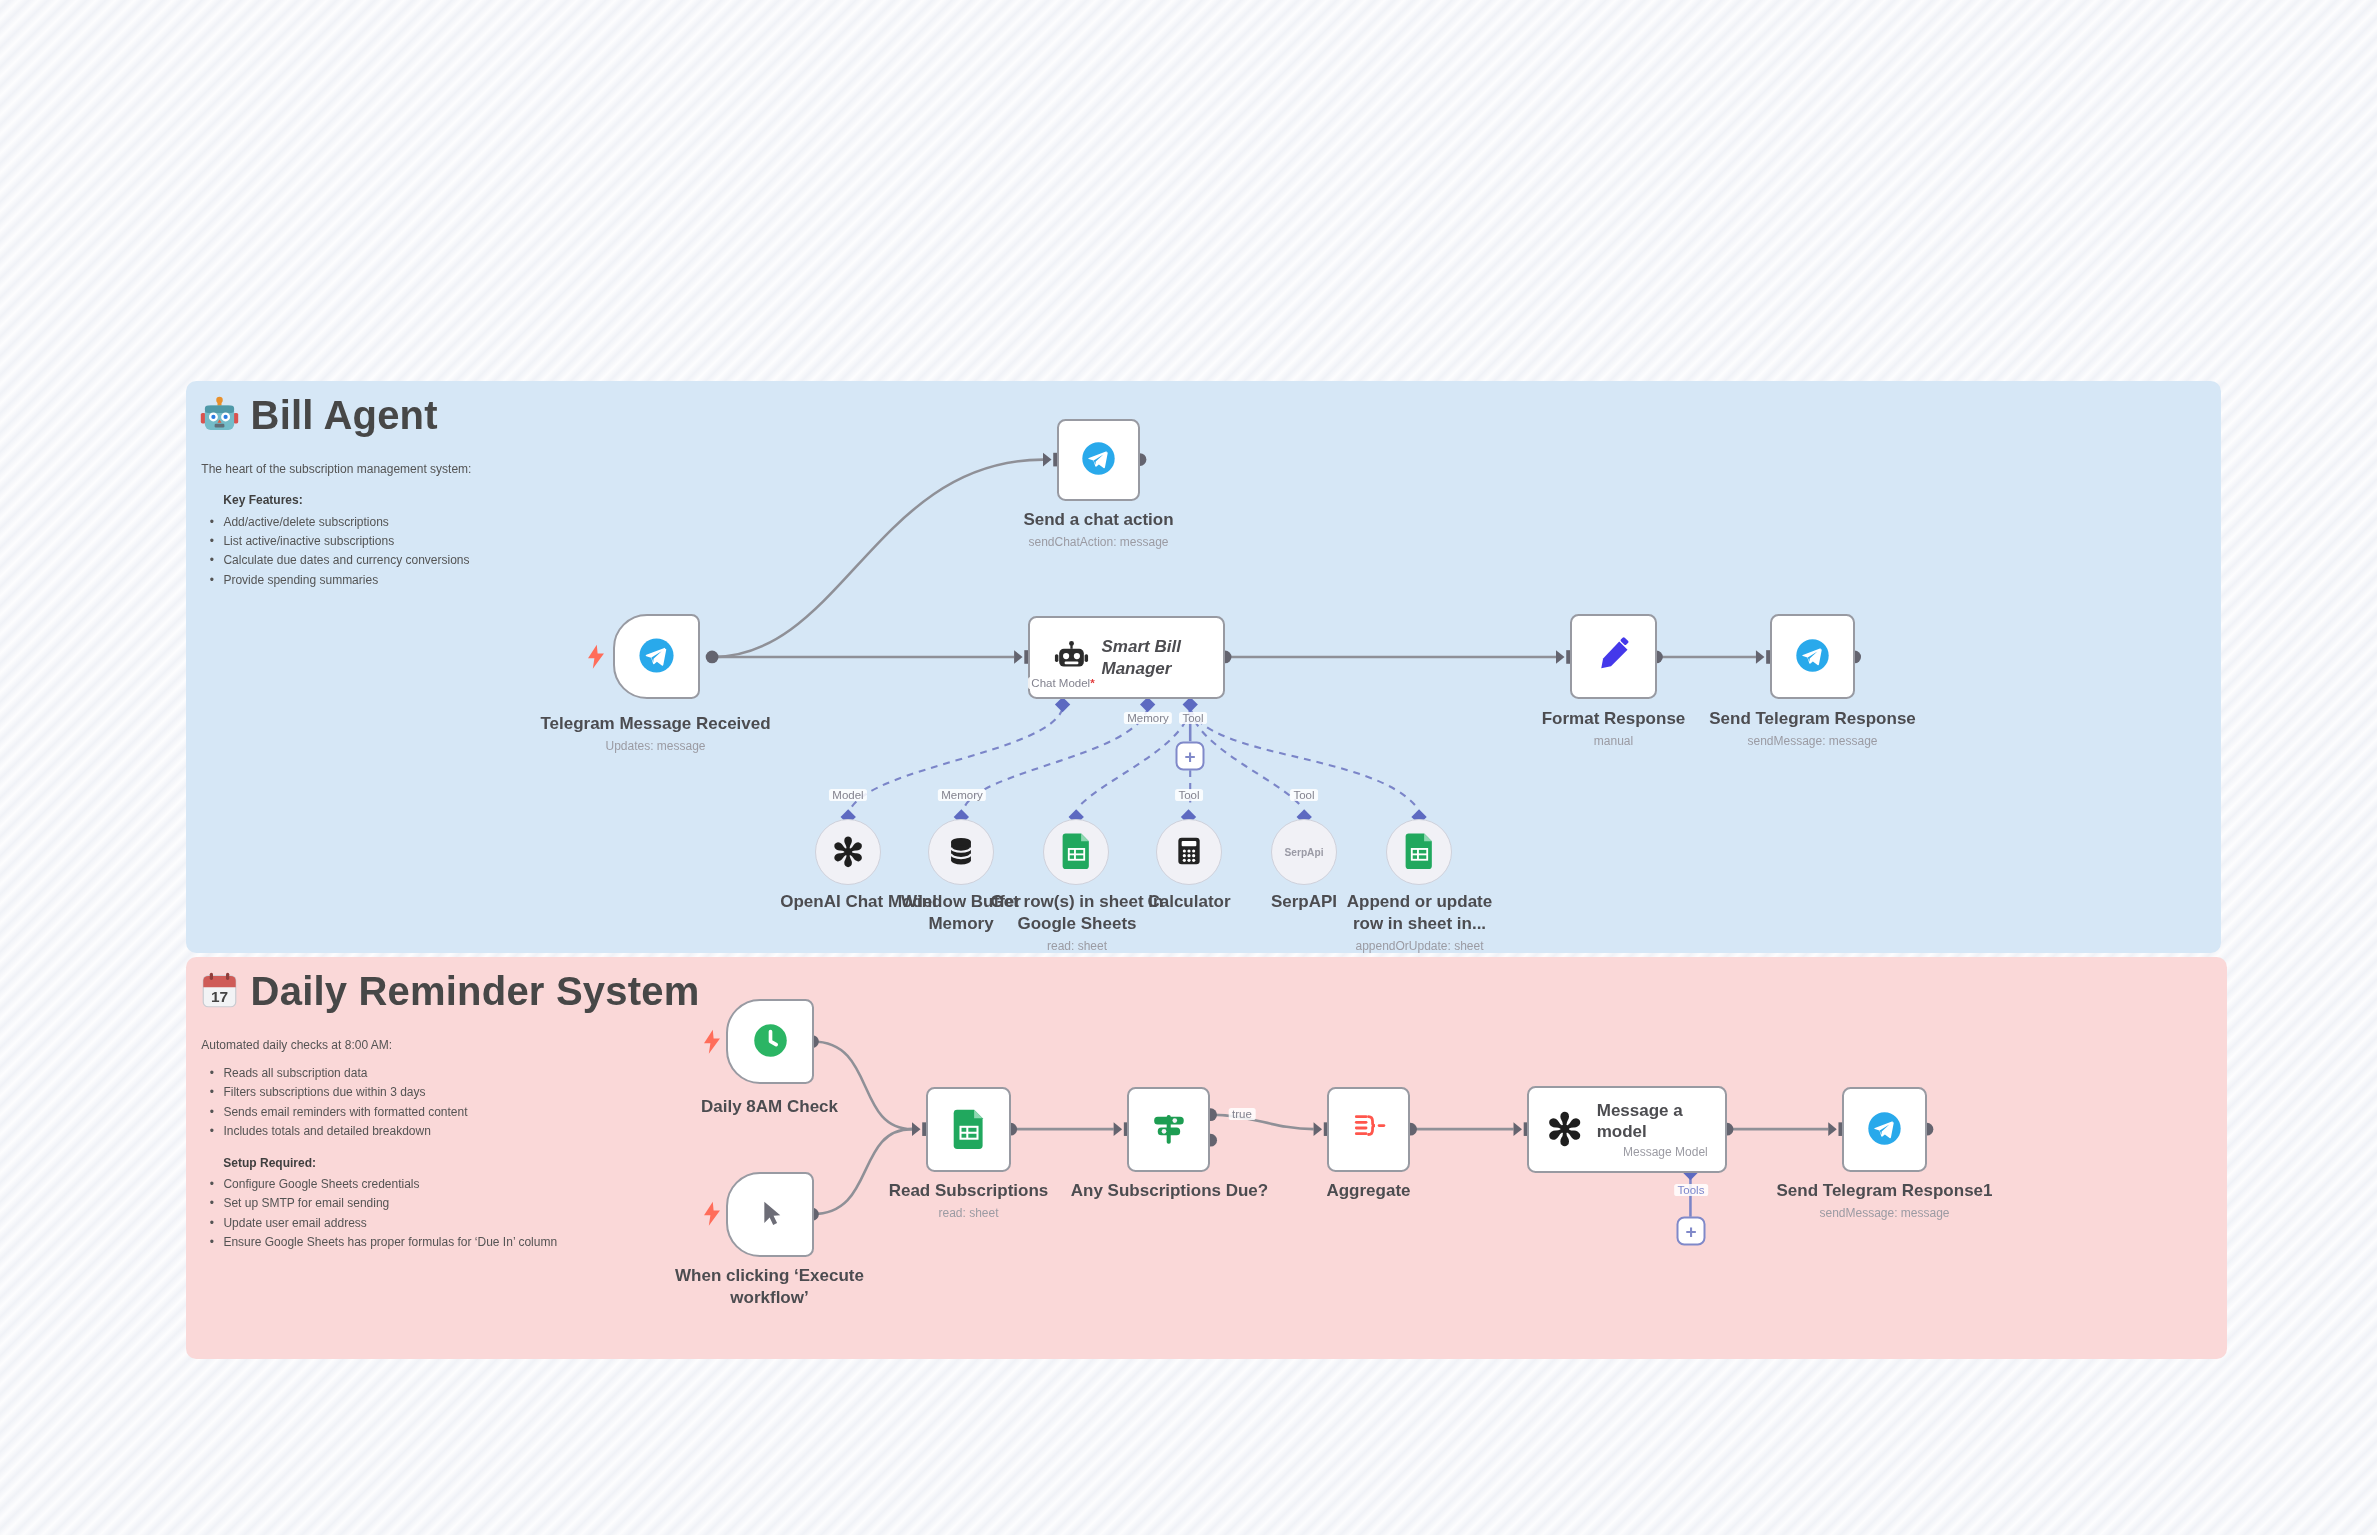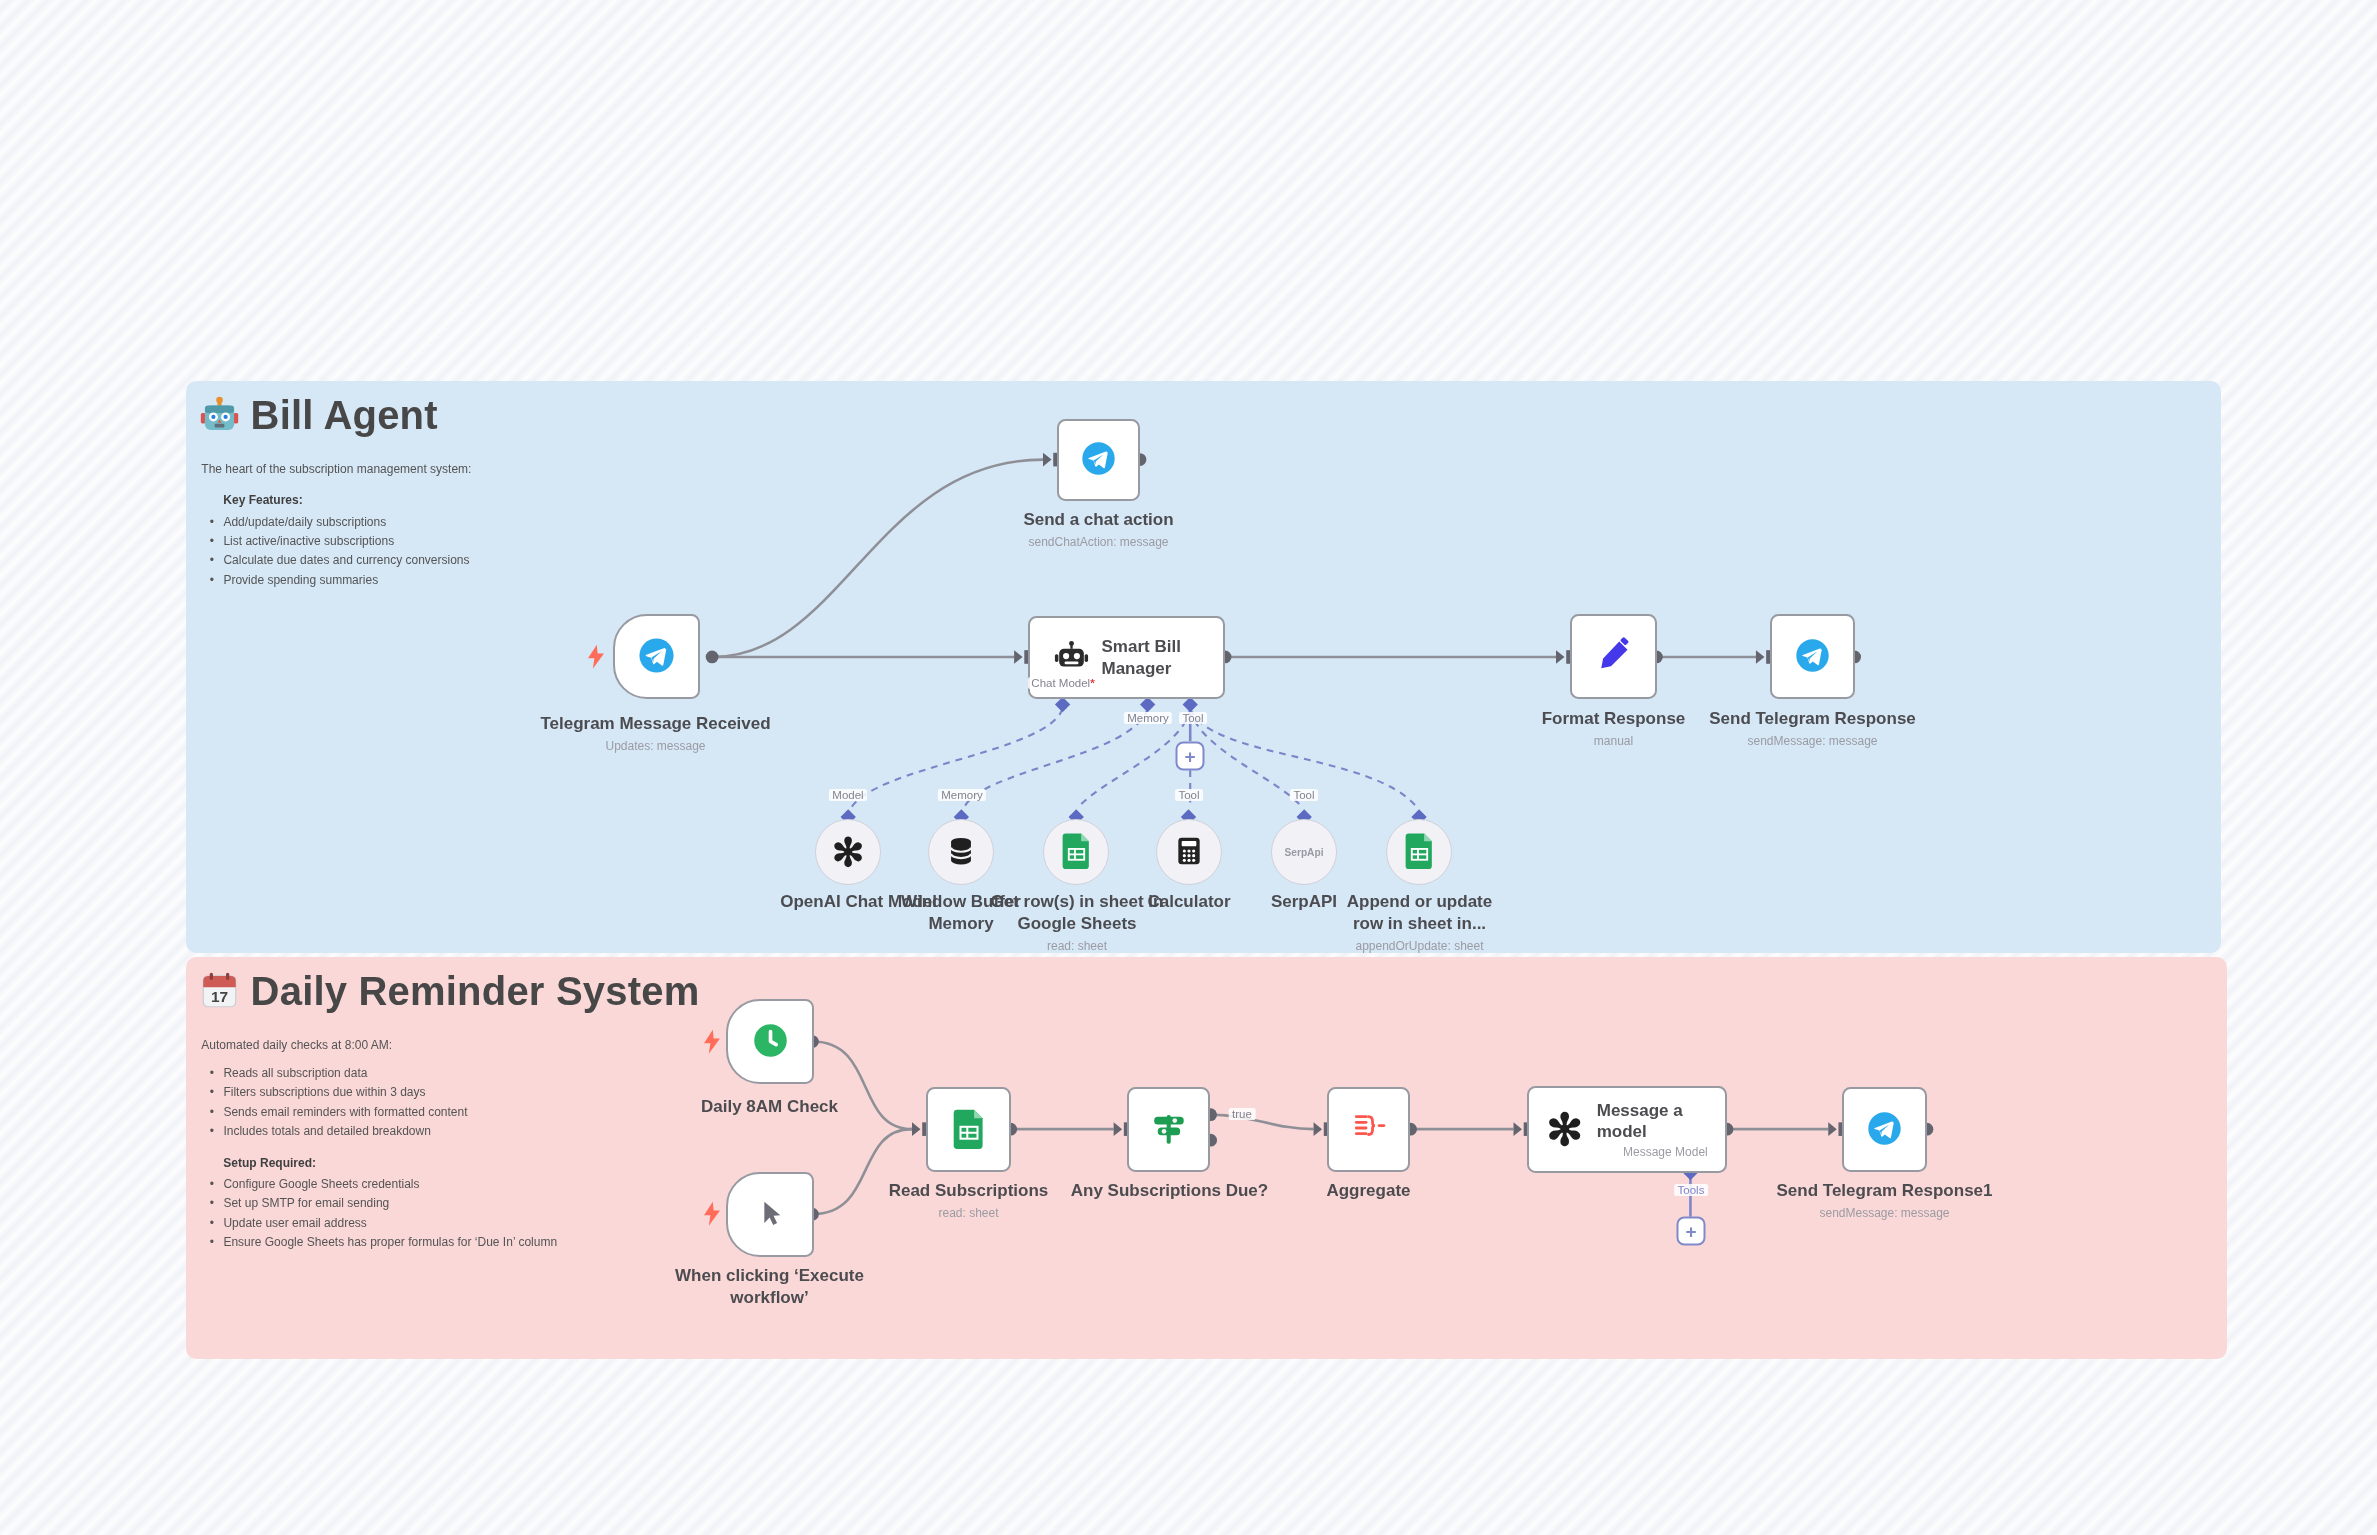--- a/index.html
+++ b/index.html
@@ -60,21 +60,21 @@
           <polygon points="24,30 21.5,34 26.5,34" fill="#e05a3a"></polygon>
           <rect x="18" y="35.5" width="12" height="4.5" rx="1.5" fill="#5e6f79"></rect>
         </svg>
       </span>
       <span class="sticky-title">Bill Agent</span>
     </div>
     <div class="sticky-body">
       <p>The heart of the subscription management system:</p>
       <div class="subhead">Key Features:</div>
       <ul>
-        <li>Add/update/daily subscriptions</li>
+        <li>Add/active/delete subscriptions</li>
         <li>List active/inactive subscriptions</li>
         <li>Calculate due dates and currency conversions</li>
         <li>Provide spending summaries</li>
       </ul>
     </div>
   </div>
 
   <div class="sticky" style="left:186px;top:957px;width:2041px;height:402px;background:#fad8d8;">
     <div class="sticky-head">
       <span>
@@ -233,21 +233,21 @@
           <circle cx="24" cy="24" r="21" fill="#29a9eb"></circle>
       <path d="M34.5 14.5 L11.5 23.2 q-2 .8 0 1.6 l5.9 1.85 2.3 7.2 q.5 1.4 1.6.5 l3.2-2.6 6.1 4.5 q1.4.9 1.8-.9 l3.5-18 q.4-2.1-1.4-1.35 Z M17.8 26.5 l12.5-7.8 -9.9 9.3 -.4 4.2 Z" fill="#fff"></path>
         </svg>
     </span>
   </div>
   <div class="nl" style="left:971px;top:509px;width:255px;">
     <div class="t">Send a chat action</div>
     <div class="s">sendChatAction: message</div>
   </div>
 
-  <div class="node" style="left:1028px;top:616px;width:197px;height:83px;gap:12px;">
+  <div class="node" style="left:1028px;top:616px;width:197px;height:83px;gap:12px;font-style:italic;">
     <span>
       <svg width="37" height="37" viewBox="0 0 48 48">
         <circle cx="24" cy="7" r="3.2" fill="#2b2b2b"></circle>
           <rect x="22.5" y="9" width="3" height="5" fill="#2b2b2b"></rect>
         <rect x="8" y="14" width="32" height="23" rx="6" fill="#2b2b2b"></rect>
         <rect x="2.5" y="21" width="4.5" height="10" rx="2" fill="#2b2b2b"></rect>
           <rect x="41" y="21" width="4.5" height="10" rx="2" fill="#2b2b2b"></rect>
         <circle cx="17" cy="23.5" r="4" fill="#fff"></circle>
           <circle cx="31" cy="23.5" r="4" fill="#fff"></circle>
         <rect x="15" y="30.5" width="18" height="3.4" rx="1.6" fill="#fff"></rect>

